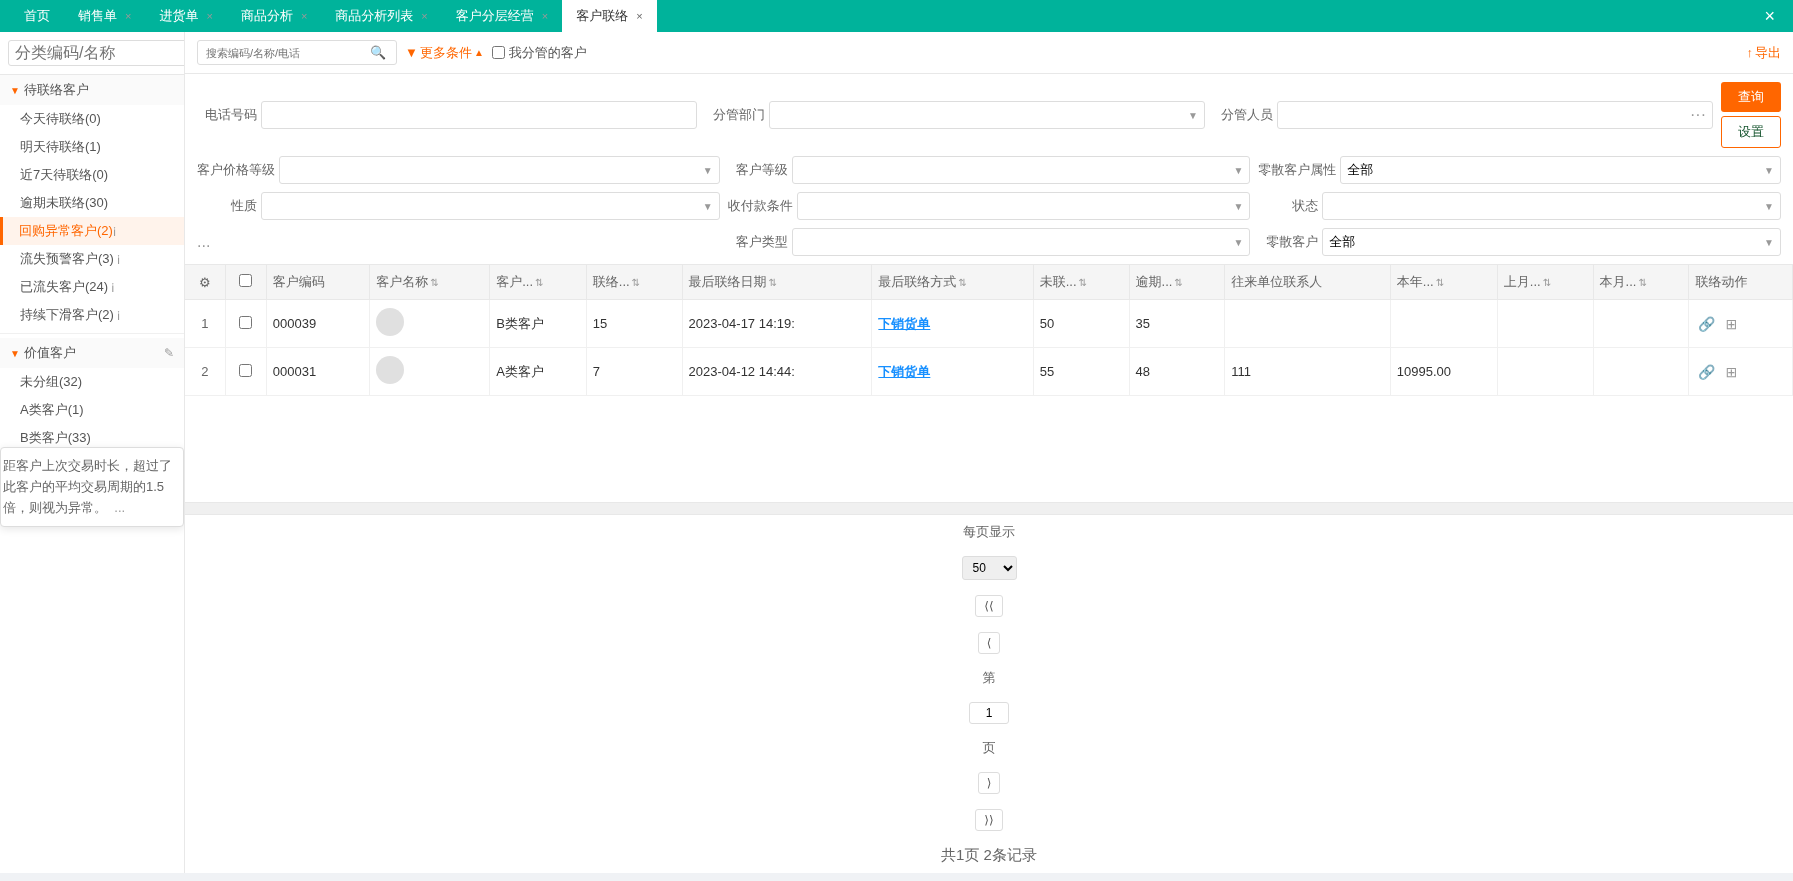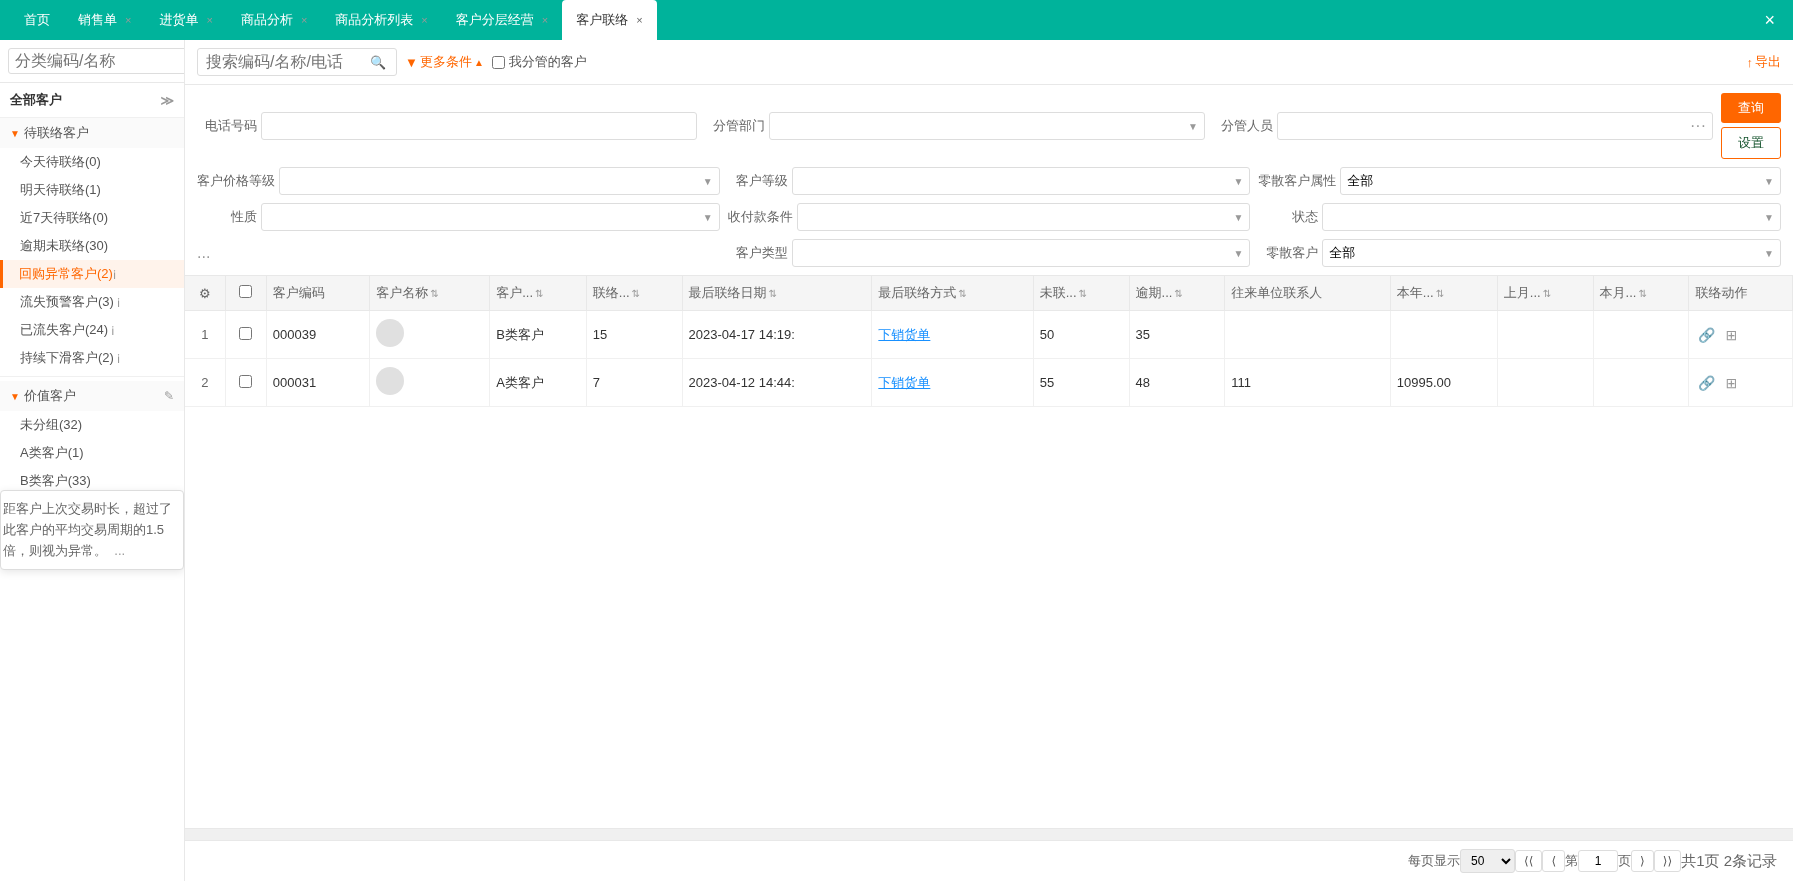--- a/index.html
+++ b/index.html
@@ -1,21 +1,21 @@
 <!DOCTYPE html>
 <html><head>
   <meta charset="utf-8">
   <style>
     * { box-sizing: border-box; margin: 0; padding: 0; font-family: 'Microsoft YaHei', SimSun, sans-serif; font-size: 13px; }
     body { background: #f0f2f5; width: 1793px; min-height: 881px; overflow: hidden; }
 
     
     .top-nav {
       display: flex; align-items: center;
-      background: #00b39b; height: 40px; padding: 2px 10px;
+      background: #00b39b; height: 32px; padding: 2px 10px;
       position: relative;
     }
     .top-nav .nav-item {
       color: #fff; padding: 0 14px; height: 40px; line-height: 40px;
       cursor: pointer; white-space: nowrap; font-size: 13px;
       display: flex; align-items: center; gap: 4px;
     }
     .top-nav .nav-item.active {
       background: #fff; color: #333; border-radius: 4px 4px 0 0;
     }
@@ -91,21 +91,21 @@
       background: #fff; padding: 8px 12px;
       border-bottom: 1px solid #e8e8e8;
       display: flex; align-items: center; gap: 8px;
       flex-wrap: nowrap;
     }
     .search-box {
       display: flex; align-items: center;
       border: 1px solid #ddd; border-radius: 3px;
       padding: 4px 8px; gap: 4px; min-width: 200px;
     }
-    .search-box input { border: none; outline: none; font-size: 16px; width: 160px; }
+    .search-box input { border: none; outline: none; font-size: 11px; width: 160px; }
     .search-box .search-icon { color: #f60; cursor: pointer; }
 
     .more-conditions {
       color: #f60; cursor: pointer; white-space: nowrap;
       display: flex; align-items: center; gap: 2px; font-size: 13px;
     }
     .my-customers {
       display: flex; align-items: center; gap: 4px;
       color: #555; font-size: 13px; cursor: pointer;
     }
@@ -167,33 +167,34 @@
     }
     thead th:first-child { width: 40px; text-align: center; }
     thead th .sort-icon { color: #999; font-size: 10px; }
     tbody tr { border-bottom: 1px solid #f0f0f0; }
     tbody td {
       padding: 8px 6px; color: #333; white-space: nowrap;
       border-right: 1px solid #f0f0f0;
     }
     tbody td:first-child { text-align: center; color: #666; }
     tbody td.center { text-align: center; }
-    tbody td .link { color: #1890ff; cursor: pointer; text-decoration: underline; }
+    tbody td .link { color: #1890ff; cursor: pointer; text-decoration: underline; font-weight: bold; }
     tbody td .action-icon { color: #999; cursor: pointer; font-size: 14px; margin: 0 3px; }
     .avatar-placeholder {
       width: 28px; height: 28px; background: #e0e0e0; border-radius: 50%;
       display: inline-block;
     }
     .checkbox-cell { text-align: center; }
 
     
     .pagination-bar {
       display: flex; align-items: center; justify-content: flex-end;
       padding: 8px 16px; background: #fff; border-top: 1px solid #e8e8e8;
-      gap: 0;
+      gap: 15px;
+      flex-direction: column;
     }
     .pagination-bar .page-label { color: #666; font-size: 13px; }
     .page-size-select {
       border: 1px solid #ddd; border-radius: 3px; padding: 3px 6px;
       font-size: 12px; outline: none;
     }
     .page-btn {
       border: 1px solid #ddd; background: #fff; border-radius: 3px;
       padding: 3px 8px; cursor: pointer; color: #555; font-size: 12px;
     }
@@ -250,24 +251,20 @@
 </div>
 
 <div class="main-layout">
 
   <div class="sidebar">
     <div class="sidebar-search">
       <input type="text" placeholder="分类编码/名称" style="">
       <span class="search-icon">🔍</span>
     </div>
 
-    <div class="sidebar-section-title">
-      <span>全部客户</span>
-      <span class="collapse-icon">≫</span>
-    </div>
 
     <div class="sidebar-group">
       <div class="sidebar-group-title">
         <span class="arrow">▼</span>
         <span>待联络客户</span>
       </div>
       <div class="sidebar-item">
         <span>今天待联络(0)</span>
       </div>
       <div class="sidebar-item">

